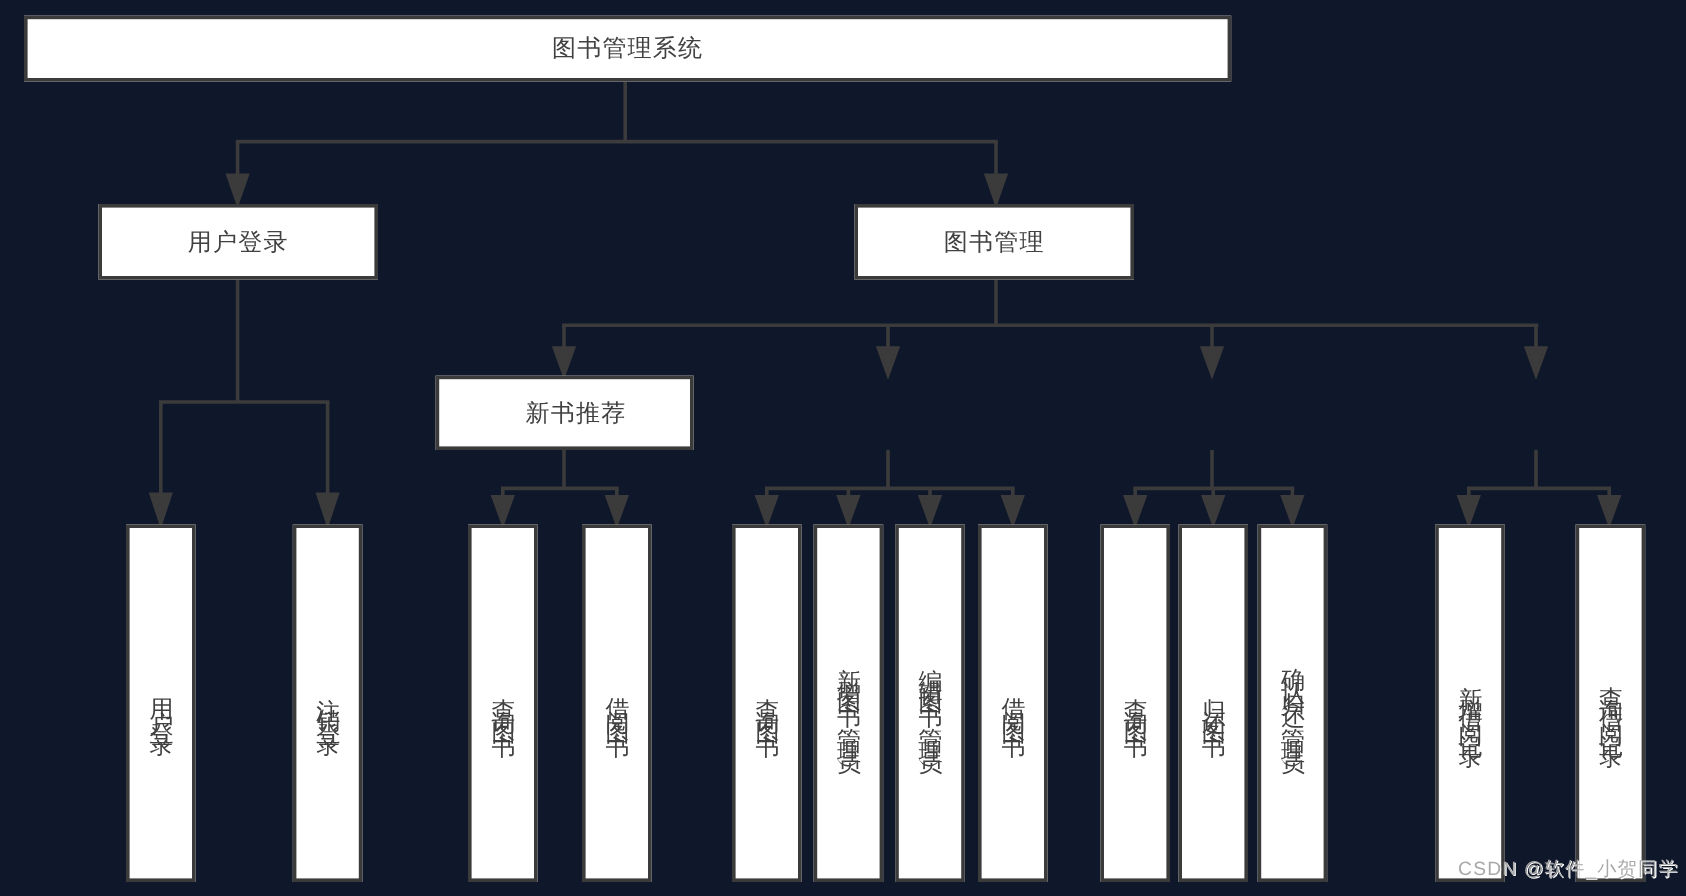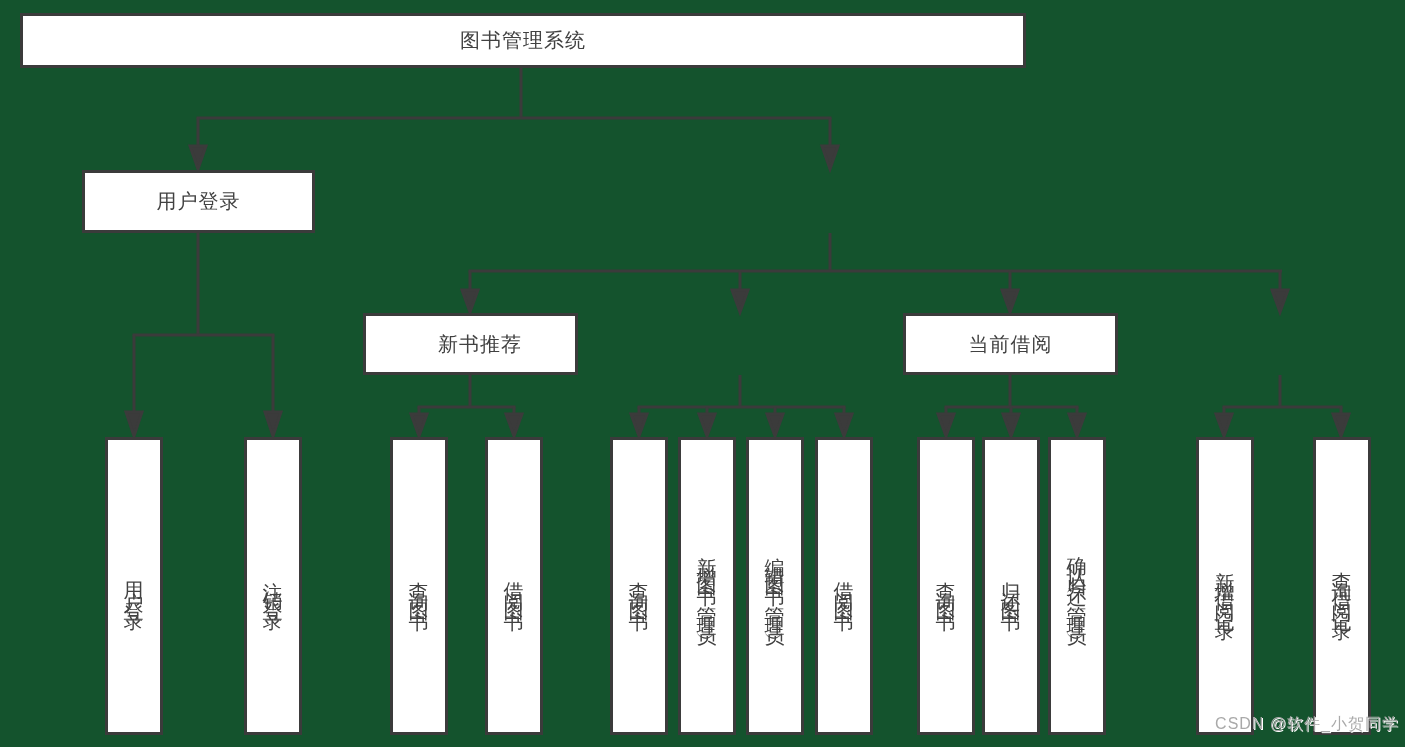--- a/index.html
+++ b/index.html
@@ -5,21 +5,21 @@
   html, body {
     margin: 0;
     padding: 0;
     background: #ffffff;
     font-family: "Liberation Sans", sans-serif;
   }
   #canvas {
     position: relative;
     width: 1405px;
     height: 747px;
-    background: #14532d;
+    background: #0f172a;
     overflow: hidden;
   }
   #wires {
     position: absolute;
     left: 0;
     top: 0;
     z-index: 0;
     pointer-events: none;
   }
   .box {
@@ -151,27 +151,27 @@
     </g>
   </svg>
 
   <div class="box root-box">
     <span class="h-label">图书管理系统</span>
   </div>
 
   <div class="box l2-box l2-user">
     <span class="h-label">用户登录</span>
   </div>
+  <div class="box l2-box l2-book">
+    <span class="h-label">图书管理</span>
+  </div>
 
   <div class="box l3-box l3-a">
     <span class="h-label">新书推荐</span>
   </div>
-  <div class="box l3-box l3-c">
-    <span class="h-label">当前借阅</span>
-  </div>
 
   <div class="box leaf" style="left:105px">
     <span class="v-text">用户登录</span>
   </div>
   <div class="box leaf" style="left:244px">
     <span class="v-text">注销登录</span>
   </div>
 
   <div class="box leaf" style="left:390px">
     <span class="v-text">查询图书</span>

